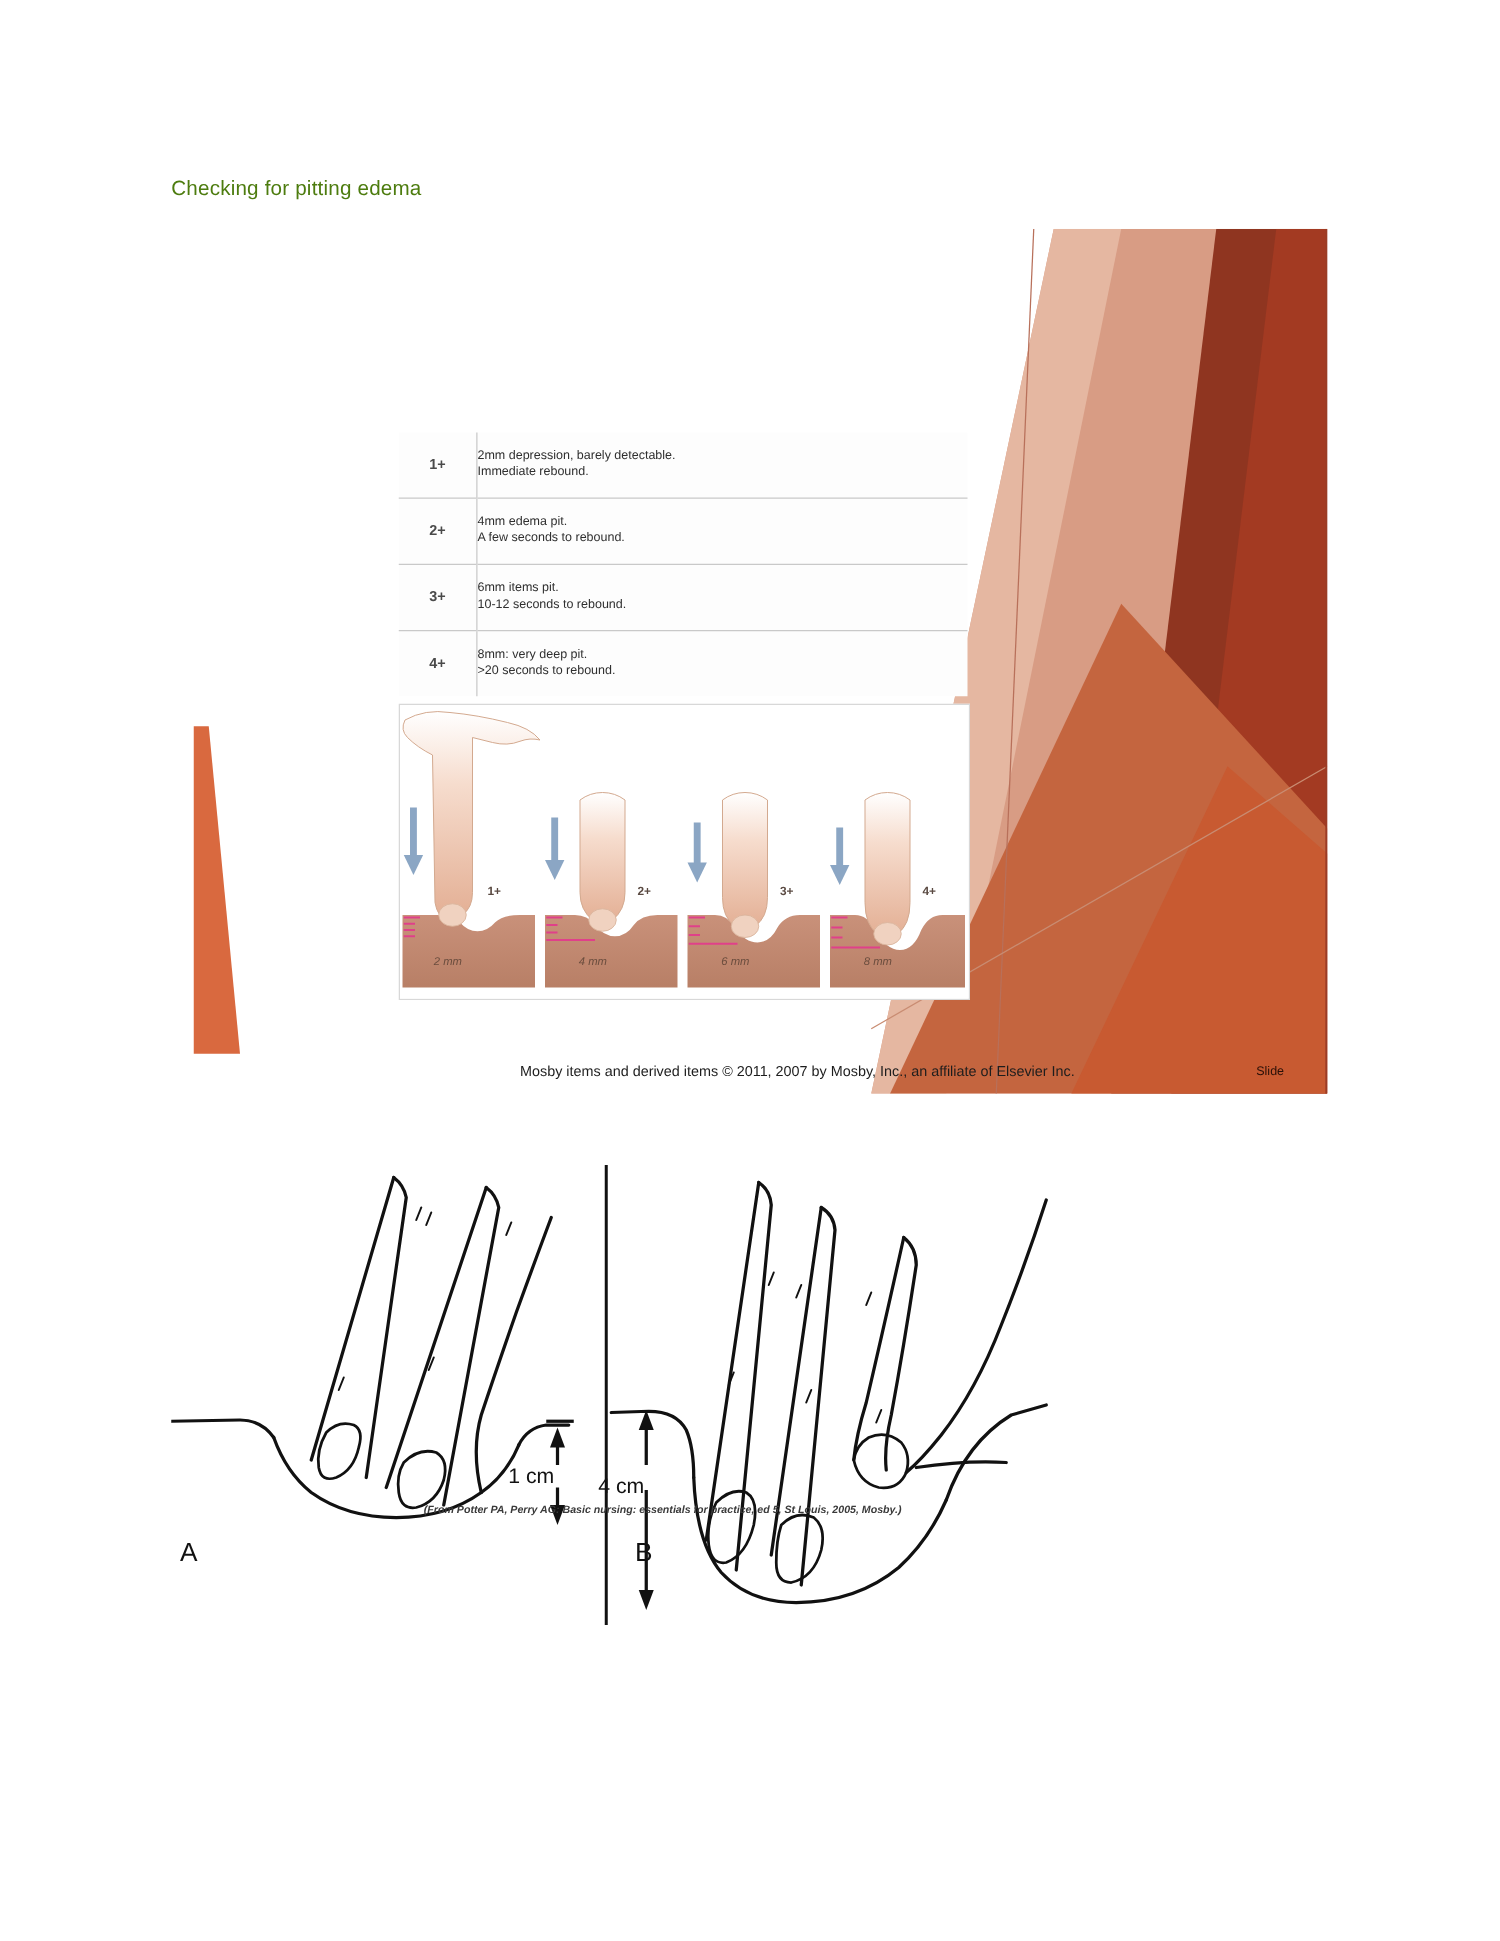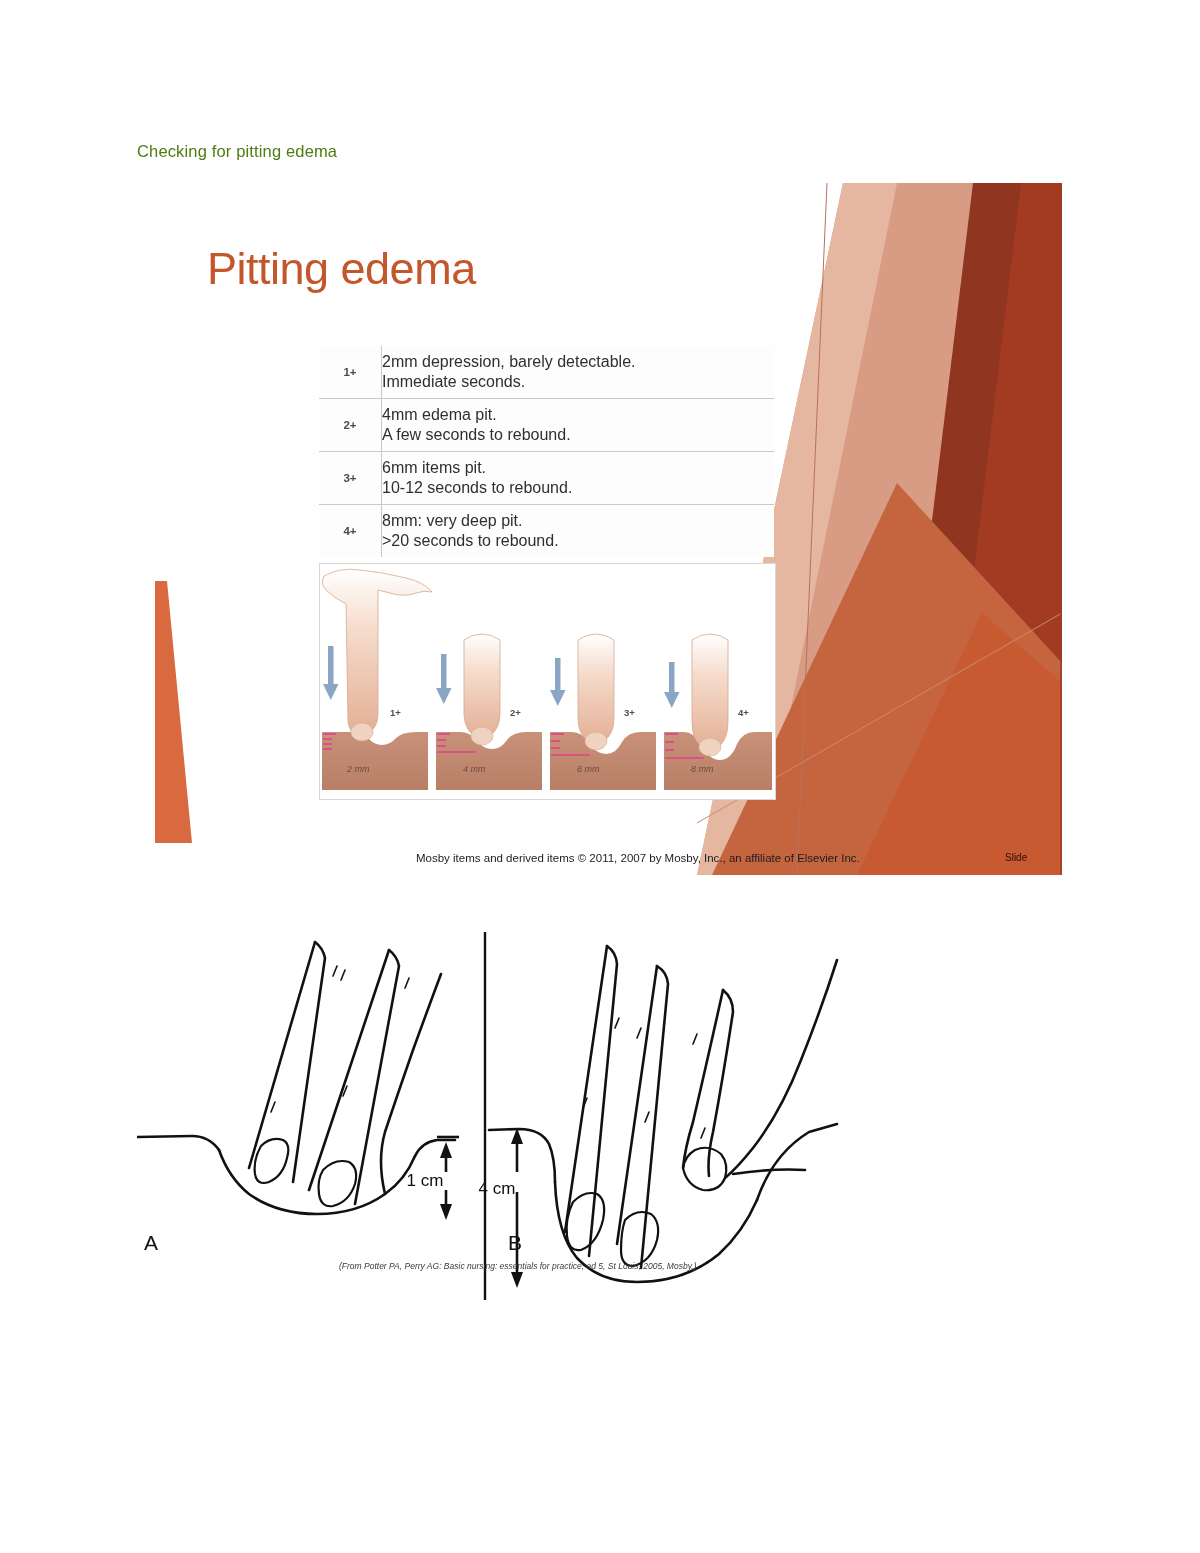--- a/index.html
+++ b/index.html
@@ -76,21 +76,21 @@
     width: 62px;
     text-align: center;
     font-size: 11.5px;
     font-weight: bold;
     color: #4a4a4a;
     border-right: 1px solid #c9c9c9;
     height: 52px;
   }
   .desc-cell {
     padding: 5px 0 5px 11px;
-    font-size: 16px;
+    font-size: 10px;
     line-height: 1.28;
     color: #2f2f2f;
   }
   .desc-cell .l2 { display: block; }
 
   
   #press-illustration {
     position: absolute;
     left: 182px;
     top: 380px;
@@ -136,26 +136,27 @@
     font-size: 21px;
     color: #111111;
     font-family: "Liberation Sans", sans-serif;
   }
   #fig-letter-a { left: 144px; top: 1231px; }
   #fig-letter-b { left: 508px; top: 1231px; }
 
   #fig-source {
     position: absolute;
     left: 339px;
-    top: 1261px;
+    top: 1202px;
     font-size: 8.5px;
     font-style: italic;
     color: #3a3a3a;
     white-space: nowrap;
     font-family: "Liberation Sans", sans-serif;
+    font-weight: bold;
   }
 </style>
 </head>
 <body>
 
 <div id="doc-heading">Checking for pitting edema</div>
 
 <div id="slide">
 
   <svg id="slide-bg-svg" viewBox="0 0 925 692" preserveAspectRatio="none">
@@ -174,29 +175,28 @@
     <polygon points="760,300 925,480 925,692 575,692" fill="#c4653f"></polygon>
 
     <polygon points="845,430 925,500 925,692 720,692" fill="#c85a31"></polygon>
 
     <line x1="690" y1="0" x2="660" y2="692" stroke="#b8705a" stroke-width="1"></line>
     <line x1="560" y1="640" x2="925" y2="430" stroke="#c98c72" stroke-width="1"></line>
 
     <line x1="924" y1="0" x2="924" y2="692" stroke="#9b3c26" stroke-width="1.5"></line>
   </svg>
 
-  <div id="slide-title">Pitting edema</div>
 
   <table id="grade-table">
     <tbody>
       <tr>
         <td class="grade-cell">1+</td>
         <td class="desc-cell">
           <span class="l1">2mm depression, barely detectable.</span>
-          <span class="l2">Immediate seconds.</span>
+          <span class="l2">Immediate rebound.</span>
         </td>
       </tr>
       <tr>
         <td class="grade-cell">2+</td>
         <td class="desc-cell">
           <span class="l1">4mm edema pit.</span>
           <span class="l2">A few seconds to rebound.</span>
         </td>
       </tr>
       <tr>

